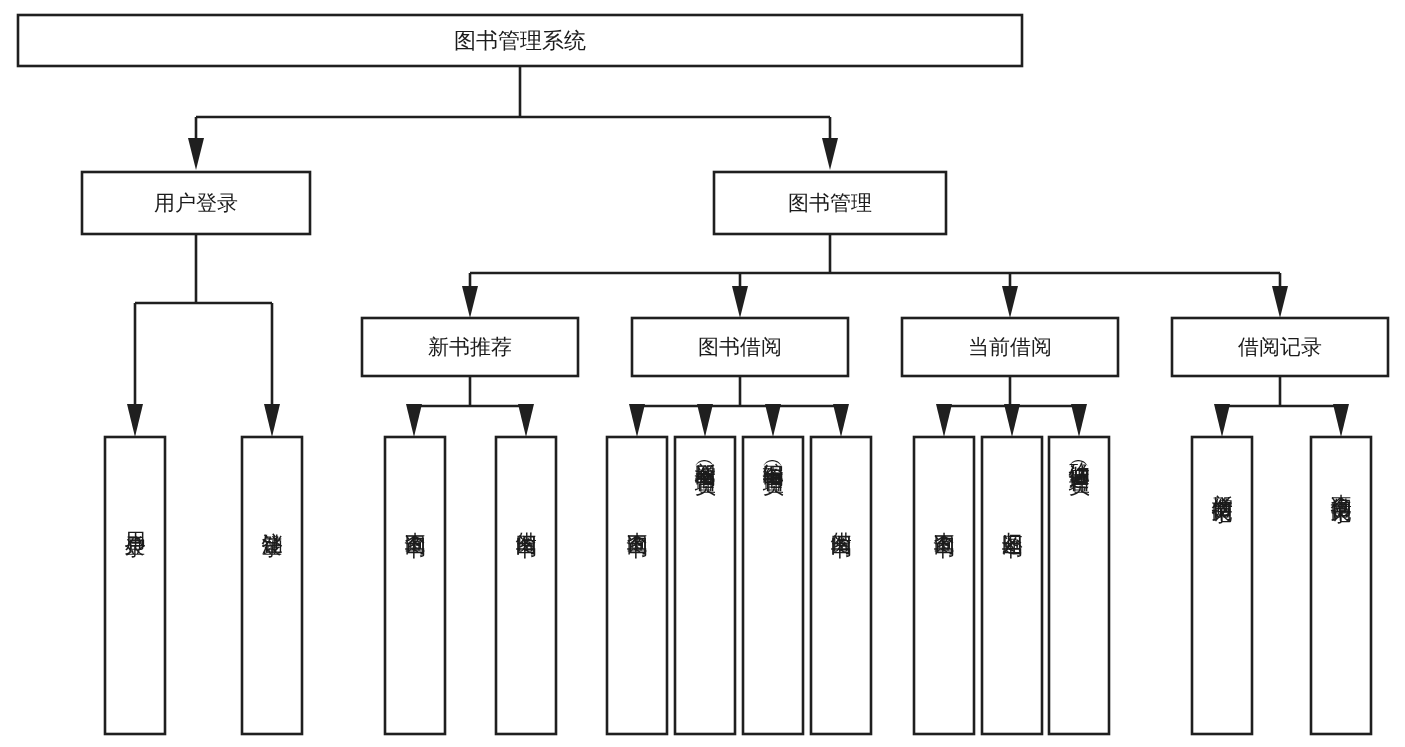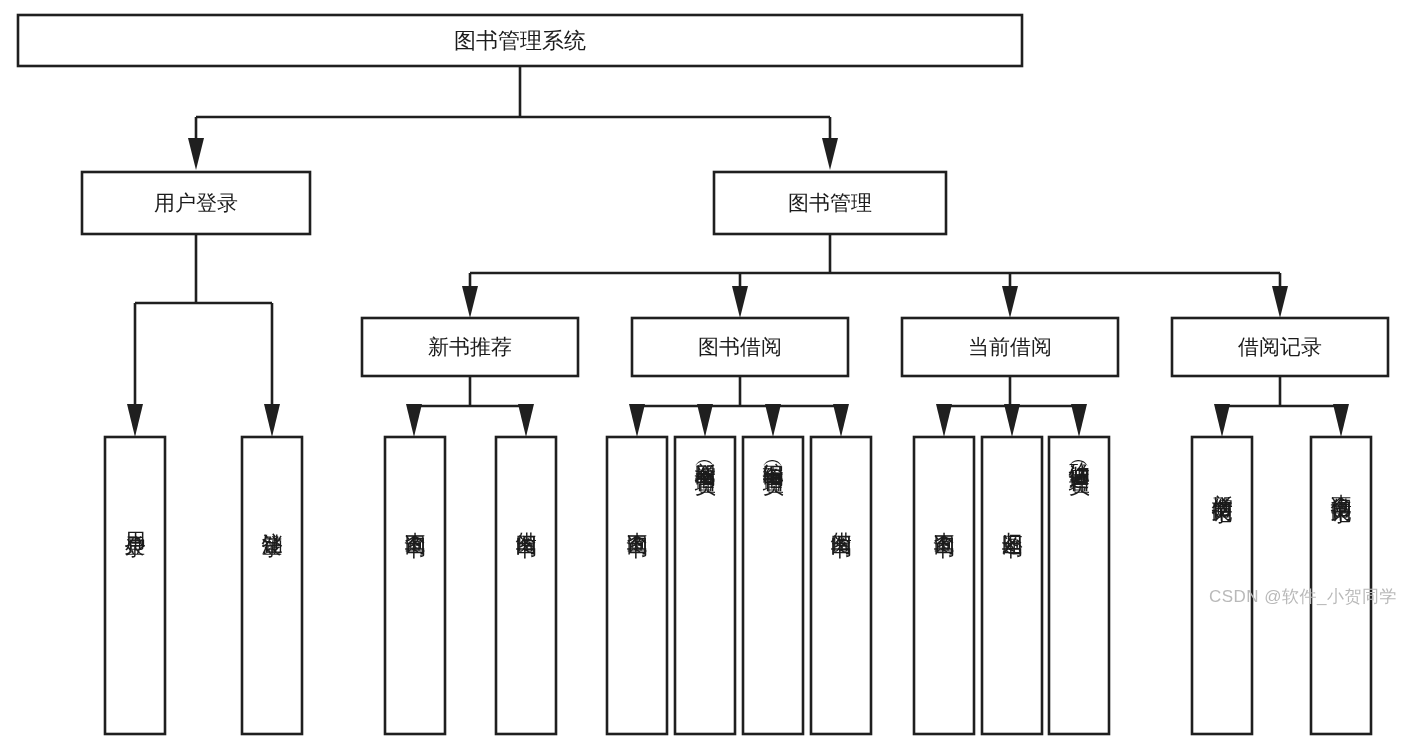--- a/index.html
+++ b/index.html
@@ -252,15 +252,14 @@
     <span class="vlabel" style="margin-top:8px;">确认归还（管理员）</span>
   </div>
 
   <div class="vlabel-wrap" style="left:1192px; top:437px; width:60px; height:297px;">
     <span class="vlabel" style="margin-top:40px;">新增借阅记录</span>
   </div>
   <div class="vlabel-wrap" style="left:1311px; top:437px; width:60px; height:297px;">
     <span class="vlabel" style="margin-top:40px;">查询借阅记录</span>
   </div>
 
-  <div class="watermark">CSDN @软件_小贺同学</div>
 
 </div>
 
 </body></html>

